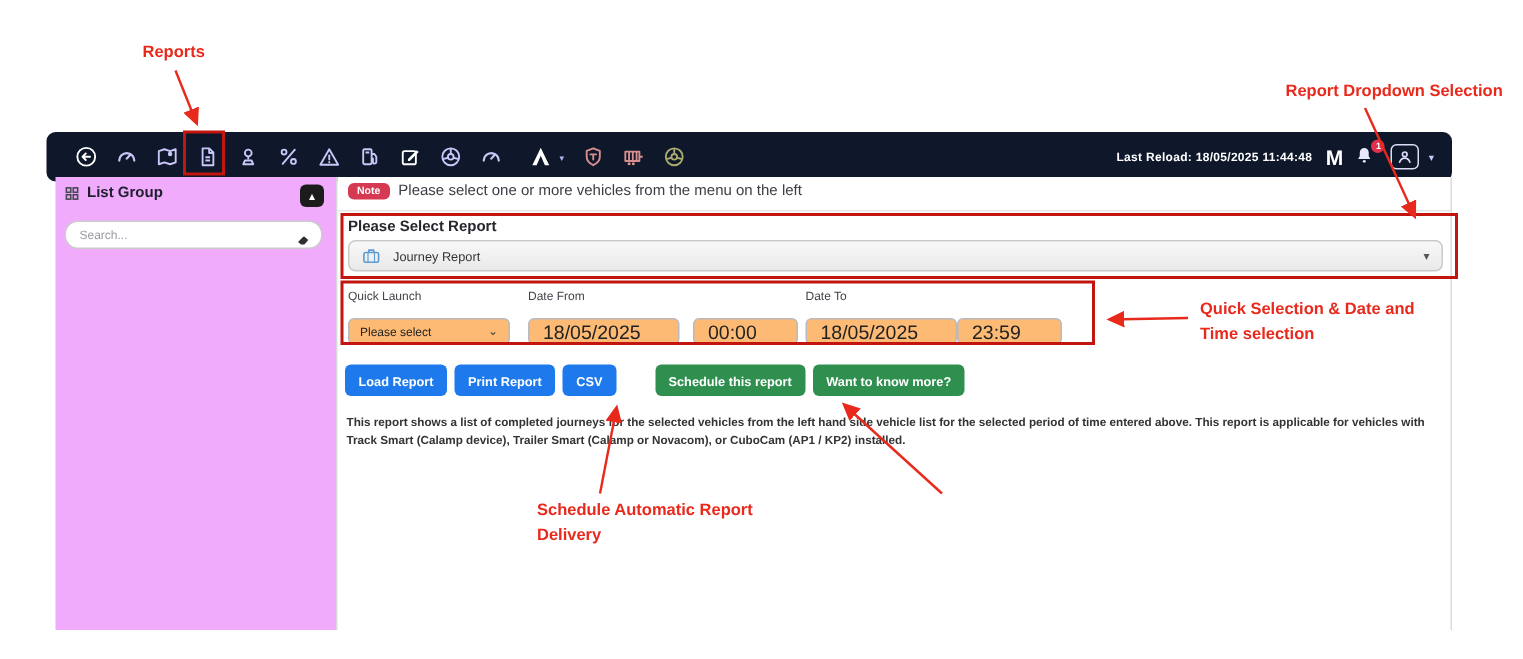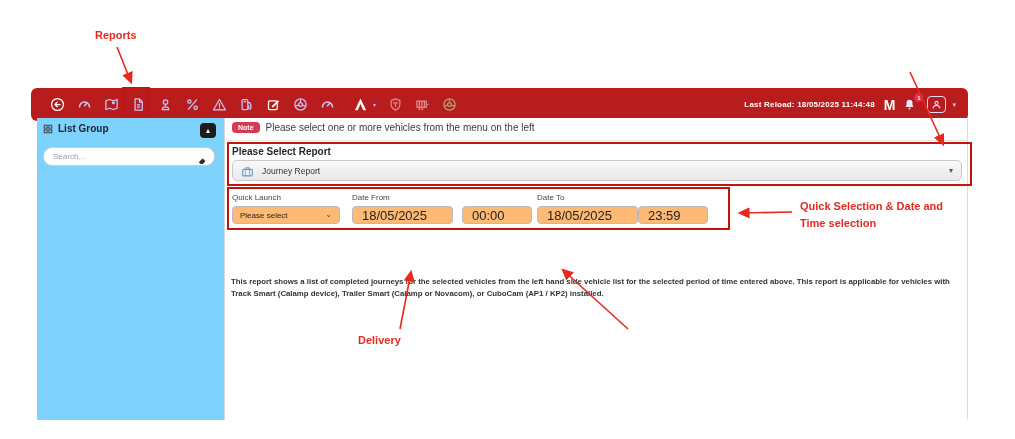--- a/index.html
+++ b/index.html
@@ -1,37 +1,37 @@
 <!DOCTYPE html>
 <html><head>
 <meta charset="utf-8">
 <style>
   html,body{margin:0;padding:0;background:#fff;}
   .page{position:relative;width:1015px;height:439px;background:#fff;overflow:hidden;
         font-family:"Liberation Sans",sans-serif;color:#222;}
   
-  .toolbar{position:absolute;left:31px;top:88px;width:937px;height:33px;background:#b91c1c;
+  .toolbar{position:absolute;left:31px;top:88px;width:937px;height:33px;background:#0f172a;
            border-radius:6px;display:flex;align-items:center;padding:0 12px 0 18px;box-sizing:border-box;gap:11px;}
   .tbi{width:16px;height:16px;display:inline-flex;align-items:center;justify-content:center;flex:0 0 auto;cursor:pointer;}
   .tbi svg{width:15px;height:15px;display:block;}
   .ic-lav{color:#c9c7f8;} .ic-w{color:#ffffff;} .ic-red{color:#d98f8f;} .ic-olive{color:#aaa96e;}
   .brand-caret{color:#b7b5f6;font-size:6px;margin-left:-6px;align-self:center;}
   .tb-right{margin-left:auto;display:flex;align-items:center;gap:9px;}
   .reload{color:#fff;font-size:8px;font-weight:bold;white-space:nowrap;letter-spacing:.2px;}
   .mlogo{color:#fff;font-size:14px;font-weight:bold;letter-spacing:-1px;cursor:pointer;}
   .bell{position:relative;width:15px;height:15px;color:#e8e7fd;cursor:pointer;}
   .bell svg{width:13px;height:13px;}
   .badge{position:absolute;top:-4px;right:-5px;background:#e0304a;color:#fff;border-radius:50%;
          width:9px;height:9px;font-size:6px;font-weight:bold;display:flex;align-items:center;justify-content:center;}
   .user{width:17px;height:15px;border:1.4px solid #dddcf9;border-radius:4px;color:#dddcf9;
         display:flex;align-items:center;justify-content:center;cursor:pointer;}
   .user svg{width:11px;height:11px;}
   .user-caret{color:#c9c7f8;font-size:7px;margin-left:-3px;cursor:pointer;}
   
-  .sidebar{position:absolute;left:37px;top:118px;width:188px;height:302px;background:#7dd3fc;
+  .sidebar{position:absolute;left:37px;top:118px;width:188px;height:302px;background:#f0abfc;
            border-right:1px solid #d8d8d8;box-sizing:border-box;}
   .sb-head{position:absolute;left:6px;top:5px;display:flex;align-items:center;gap:5px;}
   .sb-head svg{width:10px;height:10px;color:#4a4a55;}
   .sb-title{font-size:10px;font-weight:bold;color:#1f1f2e;}
   .collapse-btn{position:absolute;right:8px;top:5px;width:16px;height:15px;background:#1c1c1c;border-radius:4px;
                 color:#fff;font-size:8px;display:flex;align-items:center;justify-content:center;cursor:pointer;}
   .searchbox{position:absolute;left:6px;right:9px;top:29px;height:19px;border:1px solid #ccc;border-radius:9px;
              display:flex;align-items:center;padding:0 7px;box-sizing:border-box;background:#fff;}
   .searchbox input{flex:1;border:none;outline:none;font-size:8px;color:#333;background:transparent;
                    font-family:"Liberation Sans",sans-serif;min-width:0;}
@@ -49,21 +49,21 @@
   .lbl-select{position:absolute;left:7px;top:28px;font-size:10px;font-weight:bold;color:#26262e;}
   .dropdown{position:absolute;left:7px;top:42px;width:730px;height:21px;border:1px solid #c9c9c9;border-radius:5px;
             background:linear-gradient(#f8f8f8,#e9e9e9);display:flex;align-items:center;
             padding:0 8px;box-sizing:border-box;cursor:pointer;}
   .dd-icon{width:13px;height:13px;color:#5c9bd1;margin-right:8px;}
   .dd-icon svg{width:13px;height:13px;}
   .dd-text{font-size:8.5px;color:#333;font-weight:500;}
   .dd-caret{margin-left:auto;color:#555;font-size:8px;}
   .ql-row{position:absolute;left:7px;top:75px;display:flex;align-items:flex-end;}
   .ql-group{display:flex;flex-direction:column;}
-  .ql-label{font-size:8px;color:#44444c;font-weight:500;margin-bottom:4px;}
+  .ql-label{font-size:8px;color:#44444c;font-weight:500;margin-bottom:10px;}
   .field{height:18px;border:1px solid #b9b9c0;border-radius:4px;background:#fdba74;display:flex;align-items:center;
          padding:0 7px;box-sizing:border-box;font-size:8px;color:#222;}
   .field input{border:none;outline:none;width:100%;font-size:13px;color:#222;font-weight:500;
                font-family:"Liberation Sans",sans-serif;background:transparent;}
   .sel-caret{margin-left:auto;color:#444;font-size:8px;line-height:1;}
   .btn-row{position:absolute;left:5px;top:125px;display:flex;align-items:center;gap:5px;}
   .btn{border:none;border-radius:4px;color:#fff;font-size:8.5px;font-weight:bold;height:21px;
        padding:0 9px;cursor:pointer;font-family:"Liberation Sans",sans-serif;}
   .btn-blue{background:#1d79ec;}
   .btn-green{background:#2f8f4f;}
@@ -267,34 +267,44 @@
           <input value="18/05/2025" style="">
         </div>
       </div>
       <div class="ql-group" style="width:70px;margin-left:0;">
         <div class="field">
           <input value="23:59" style="">
         </div>
       </div>
     </div>
 
+    <div class="btn-row">
+      <button class="btn btn-blue">Load Report</button>
+      <button class="btn btn-blue">Print Report</button>
+      <button class="btn btn-blue">CSV</button>
+      <span class="btn-gap"></span>
+      <button class="btn btn-green">Schedule this report</button>
+      <button class="btn btn-green">Want to know more?</button>
+    </div>
 
     <div class="desc">This report shows a list of completed journeys for the selected vehicles from the left hand side vehicle list for the selected period of time entered above. This report is applicable for vehicles with Track Smart (Calamp device), Trailer Smart (Calamp or Novacom), or CuboCam (AP1 / KP2) installed.</div>
   </div>
 
   <div class="redbox" style="left:122px;top:87px;width:28px;height:30px;"></div>
   <div class="redbox" style="left:227px;top:142px;width:745px;height:44px;"></div>
   <div class="redbox" style="left:227px;top:187px;width:503px;height:43px;"></div>
 
   <div class="anno" style="left:95px;top:27px;">Reports</div>
+  <div class="anno" style="left:857px;top:53px;">Report Dropdown Selection</div>
   <div class="anno" style="left:800px;top:198px;">
     <div>Quick Selection &amp; Date and</div>
     <div>Time selection</div>
   </div>
   <div class="anno" style="left:358px;top:332px;">
+    <div>Schedule Automatic Report</div>
     <div>Delivery</div>
   </div>
 
   <svg class="arrows">
     <defs>
       <marker id="ah" markerWidth="8" markerHeight="8" refX="6" refY="3.5" orient="auto">
         <path d="M0,0L7.5,3.5L0,7z" fill="#e8291c"></path>
       </marker>
     </defs>
     <path d="M117,47 L131,82" stroke="#e8291c" stroke-width="1.6" fill="none" marker-end="url(#ah)"></path>

